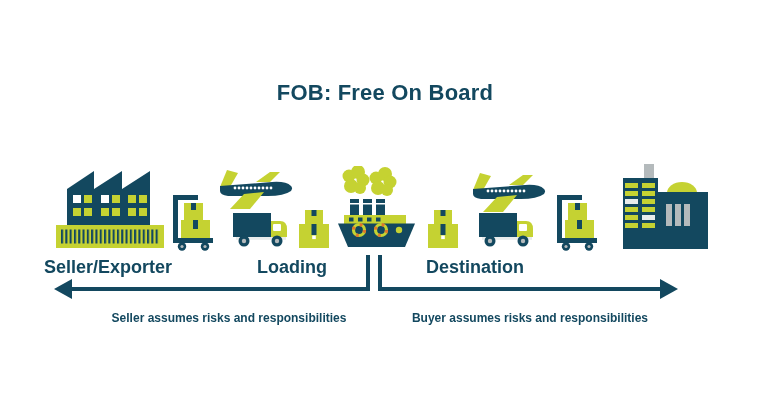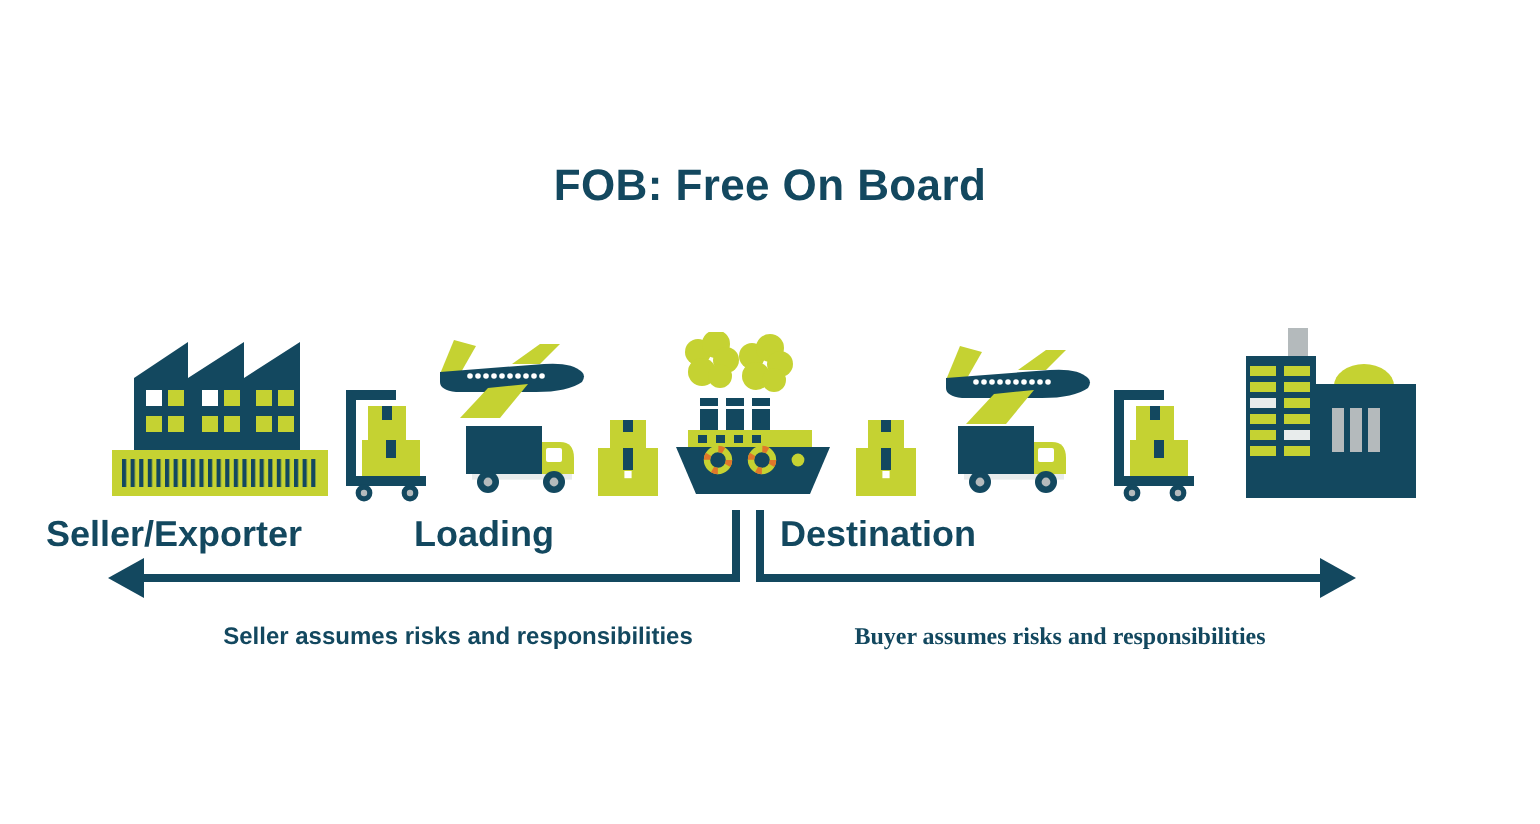--- a/index.html
+++ b/index.html
@@ -7,21 +7,21 @@
     position:relative; width:770px; height:412px; background:#fff;
     font-family:"Liberation Sans", sans-serif; overflow:hidden;
   }
   .abs{position:absolute;}
   .title{
     left:0; right:0; top:80px; text-align:center;
     font-size:22px; font-weight:bold; color:var(--dark-teal,#13485f);
     letter-spacing:0.2px;
   }
   .stage-label{
-    top:257px; width:170px; 
+    top:257px; width:170px; text-align:center;
     font-size:18px; font-weight:bold; color:var(--dark-teal,#13485f);
   }
   .caption{
     top:299px; width:250px; text-align:center;
     font-size:12px; font-weight:bold; color:var(--dark-teal,#13485f);margin-top:12px;
   }
   .bar{background:var(--dark-teal,#13485f);}
   .arrow-line{height:4px; top:287px;}
   .vline{width:4px; height:36px; top:255px;}
   .head-left{
@@ -266,15 +266,15 @@
   <div class="abs stage-label" style="left:390px;">Destination</div>
 
   <div class="abs bar vline" style="left:366px;"></div>
   <div class="abs bar vline" style="left:378px;"></div>
   <div class="abs bar arrow-line" style="left:68px; width:302px;"></div>
   <div class="abs head-left"></div>
   <div class="abs bar arrow-line" style="left:378px; width:286px;"></div>
   <div class="abs head-right"></div>
 
   <div class="abs caption" style="left:104px;">Seller assumes risks and responsibilities</div>
-  <div class="abs caption" style="left:405px;font-family:Liberation Serif, serif;">Buyer assumes risks and responsibilities</div>
+  <div class="abs caption" style="left:405px;">Buyer assumes risks and responsibilities</div>
 
 </div>
 
 </body></html>

